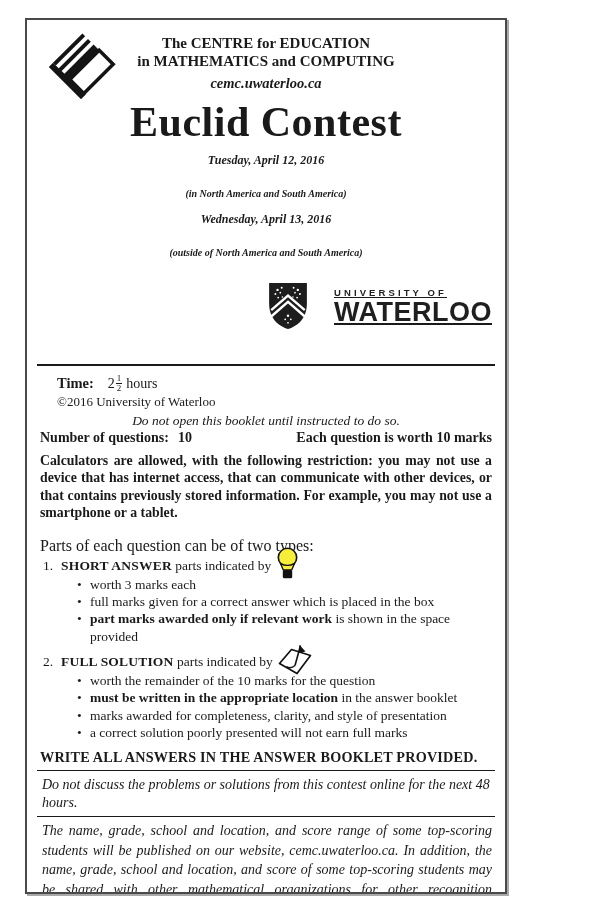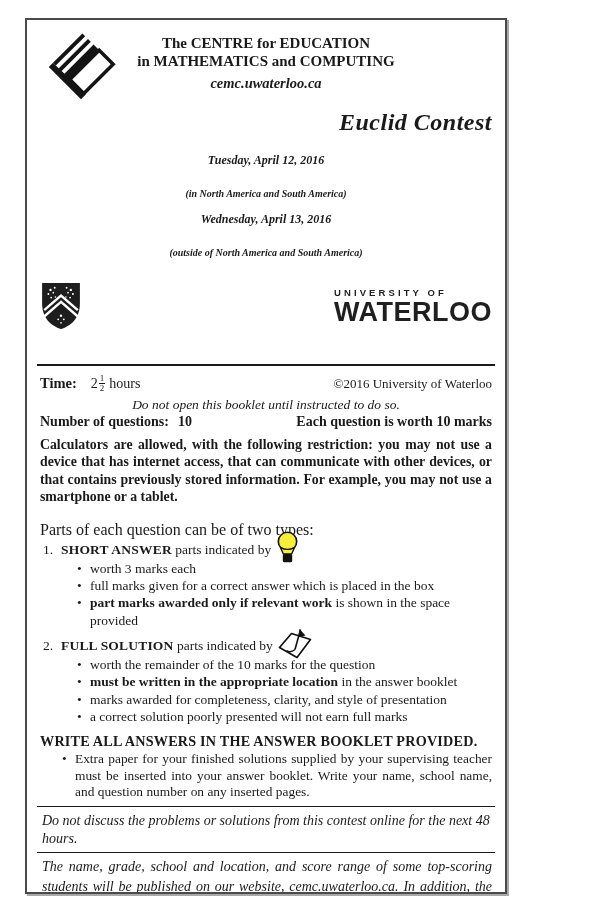--- a/index.html
+++ b/index.html
@@ -15,40 +15,40 @@
   }
   .b{font-weight:bold;}
   .justify{text-align:justify;}
 
   
   .masthead{position:relative;text-align:center;padding-top:14px;}
   .cemc-logo{position:absolute;left:6px;top:11px;width:70px;height:72px;}
   .org-line{font-size:15px;line-height:18px;font-weight:bold;}
   .website{font-size:14.5px;line-height:18px;font-weight:bold;font-style:italic;margin-top:4px;}
 
-  .contest-title{font-size:24px;line-height:40px;font-weight:bold;font-style:italic;
-    text-align:right;margin:10px 0 0;letter-spacing:.5px;}
+  .contest-title{font-size:42px;line-height:40px;font-weight:bold;
+    text-align:center;margin:10px 0 0;letter-spacing:.5px;}
 
   .date-block{text-align:center;margin-top:8px;}
   .date{font-size:12px;line-height:20px;font-weight:bold;font-style:italic;}
   .date-note{font-size:10px;line-height:15px;font-weight:bold;font-style:italic;margin-top:16px;font-family:Liberation Serif, serif;}
 
-  .uw-logo{display:flex;justify-content:space-between;align-items:center;gap:25px;margin-top:17px;height:58px;}
+  .uw-logo{display:flex;justify-content:flex-end;align-items:center;gap:25px;margin-top:17px;height:58px;text-decoration:underline;}
   .uw-shield{width:42px;height:52px;}
   .uw-text{text-align:left;}
   .uw-small{font-family:"Liberation Sans","DejaVu Sans",sans-serif;font-size:9.5px;
     font-weight:bold;letter-spacing:3.1px;line-height:11px;color:#1f1f1f;}
   .uw-big{font-family:"Liberation Sans","DejaVu Sans",sans-serif;font-size:27px;
     font-weight:bold;letter-spacing:.5px;line-height:27px;color:#1f1f1f;margin-top:1px;}
 
   hr{border:none;margin:0;}
   .rule-major{border-top:2px solid #1a1a1a;margin:29px -3px 0;}
   .rule-minor{border-top:1.6px solid #1a1a1a;margin:3px -3px 0;}
 
-  .time-row{display:flex;justify-content:space-between;align-items:baseline;margin-top:8px;font-size:14px;}
+  .time-row{display:flex;justify-content:space-between;align-items:baseline;margin-top:8px;font-size:14px;flex-direction:column;}
   .time-left .unit{margin-left:4px;}
   .time-label{font-weight:bold;margin-right:14px;font-size:14.5px;}
   .copyright{font-size:13px;margin-left:17px;}
   .stack{display:inline-block;text-align:center;vertical-align:-3px;font-size:9px;line-height:1.05;margin-left:1px;}
   .stack .num{display:block;padding:0 1px;}
   .stack .den{display:block;border-top:1px solid #1a1a1a;padding:0 1px;}
 
   .do-not-open{text-align:center;font-style:italic;font-size:13.5px;line-height:16px;margin-top:3px;}
   .q-row{display:flex;justify-content:space-between;font-size:14px;font-weight:bold;line-height:18px;}
   .q-row .gap{display:inline-block;width:9px;}
@@ -188,21 +188,20 @@
   <ul class="bullets">
     <li><span class="b"></span><span>worth the remainder of the 10 marks for the question</span></li>
     <li><span class="b">must be written in the appropriate location</span><span> in the answer booklet</span></li>
     <li><span class="b"></span><span>marks awarded for completeness, clarity, and style of presentation</span></li>
     <li><span class="b"></span><span>a correct solution poorly presented will not earn full marks</span></li>
   </ul>
 
   <p class="write-all">WRITE ALL ANSWERS IN THE ANSWER BOOKLET PROVIDED.</p>
 
   <ul class="bullets ans">
-    <li class="justify">Extra paper for your finished solutions supplied by your supervising teacher must be inserted into your answer booklet. Write your name, school name, and question number on any inserted pages.</li>
   </ul>
 
   <hr class="rule-minor rule-above-discuss">
   <p class="discuss">Do not discuss the problems or solutions from this contest online for the next 48 hours.</p>
   <hr class="rule-minor rule-below-discuss">
   <p class="privacy justify">The name, grade, school and location, and score range of some top-scoring students will be published on our website, cemc.uwaterloo.ca. In addition, the name, grade, school and location, and score of some top-scoring students may be shared with other mathematical organizations for other recognition opportunities.</p>
 
 </div>
 
 </body></html>

